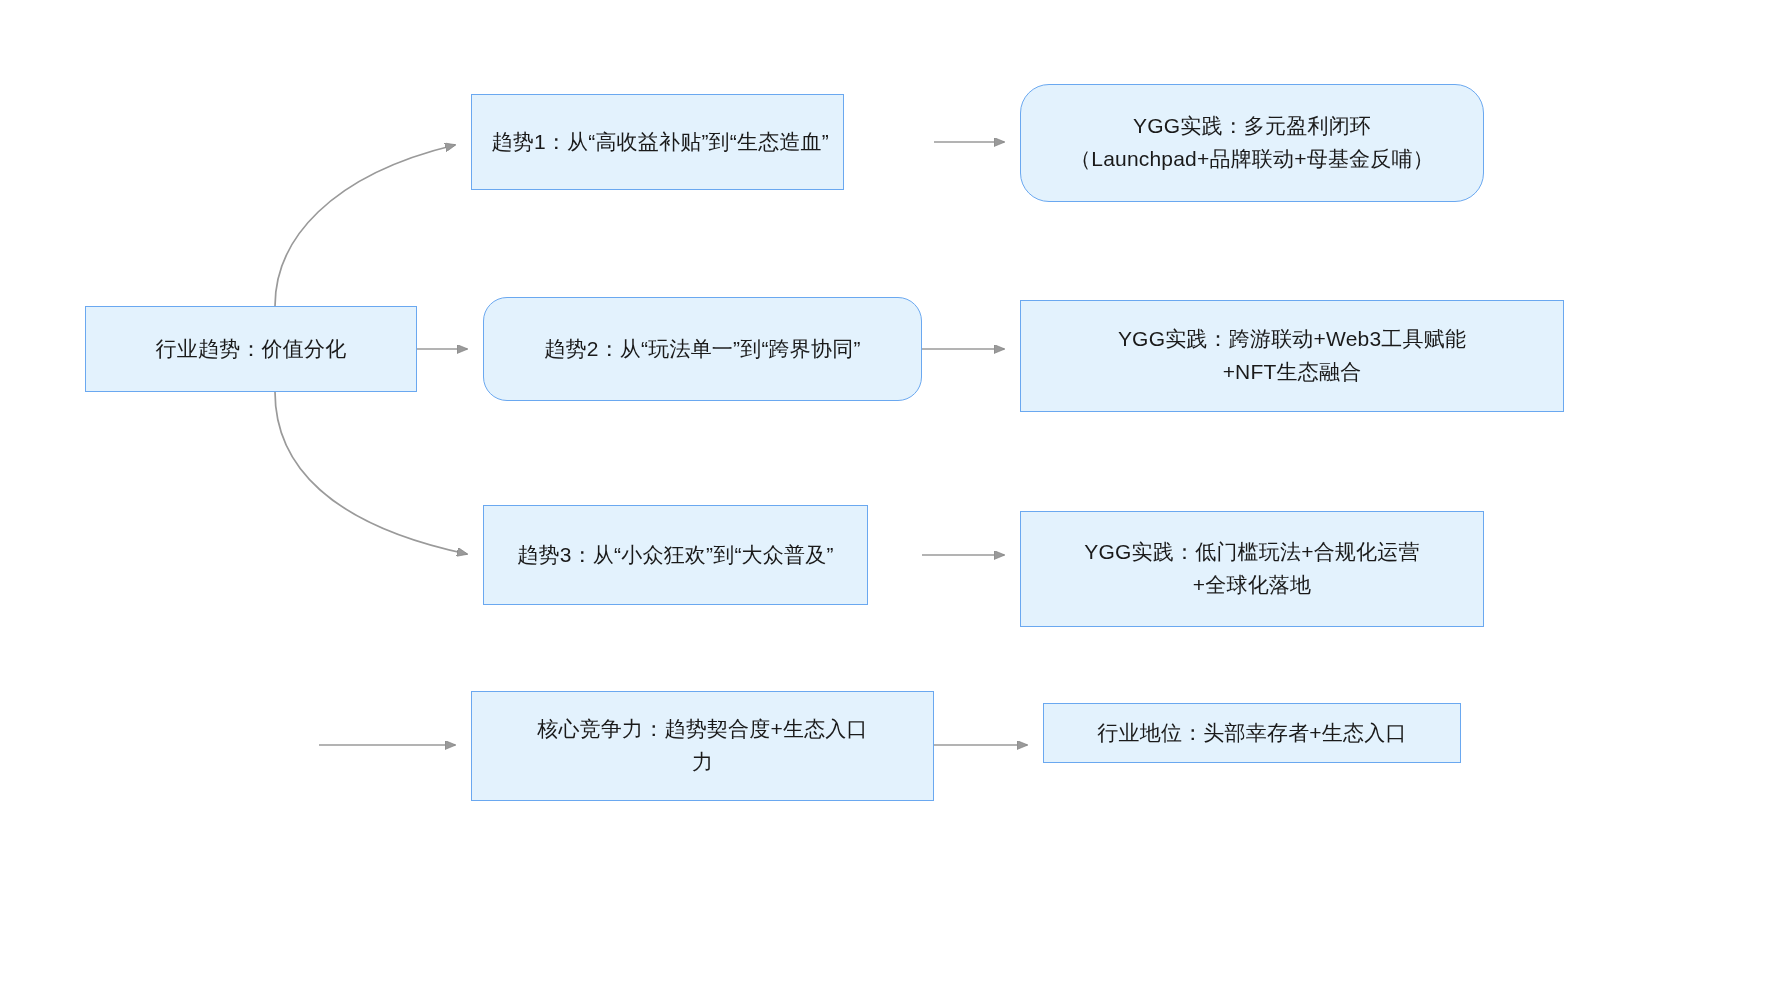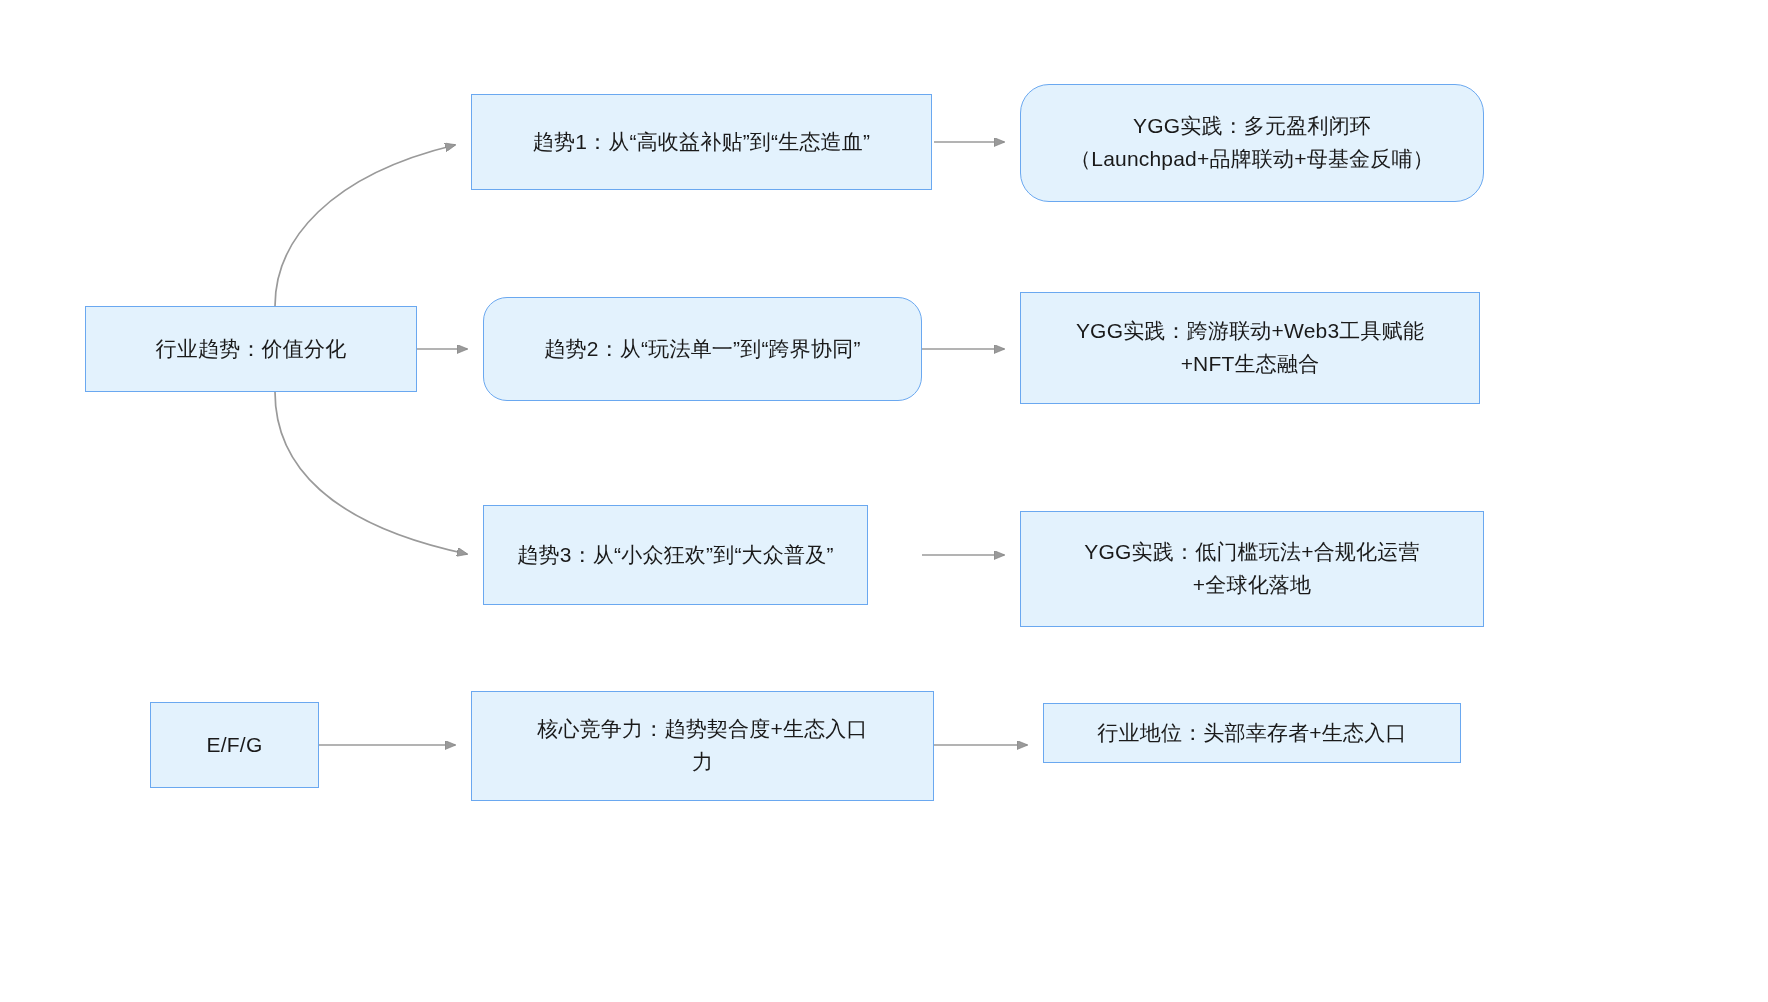--- a/index.html
+++ b/index.html
@@ -73,50 +73,47 @@
 
     <path d="M 319,745 L 455,745" fill="none" stroke="#9a9a9a" stroke-width="1.7" marker-end="url(#arrowhead)"></path>
 
     <path d="M 934,745 L 1027,745" fill="none" stroke="#9a9a9a" stroke-width="1.7" marker-end="url(#arrowhead)"></path>
   </svg>
 
   <div class="node" style="left:85px; top:306px; width:332px; height:86px;">
     <span class="node-text">行业趋势：价值分化</span>
   </div>
 
-  <div class="node" style="left:471px; top:94px; width:461px; height:96px;">
+  <div class="node" style="left:471px; top:94px; width:373px; height:96px;text-align:right;">
     <span class="node-text">趋势1：从“高收益补贴”到“生态造血”</span>
   </div>
 
   <div class="node" style="left:483px; top:297px; width:439px; height:104px;border-radius:24px;">
     <span class="node-text">趋势2：从“玩法单一”到“跨界协同”</span>
   </div>
 
   <div class="node" style="left:483px; top:505px; width:385px; height:100px;">
     <span class="node-text">趋势3：从“小众狂欢”到“大众普及”</span>
   </div>
 
   <div class="node" style="left:1020px; top:84px; width:464px; height:118px;border-radius:29px;">
     <span class="node-text">YGG实践：多元盈利闭环
 （Launchpad+品牌联动+母基金反哺）</span>
   </div>
 
-  <div class="node" style="left:1020px; top:292px; width:460px; height:112px;">
+  <div class="node" style="left:1020px; top:300px; width:544px; height:112px;">
     <span class="node-text">YGG实践：跨游联动+Web3工具赋能
 +NFT生态融合</span>
   </div>
 
   <div class="node" style="left:1020px; top:499px; width:464px; height:116px;margin-top:12px;">
     <span class="node-text">YGG实践：低门槛玩法+合规化运营
 +全球化落地</span>
   </div>
 
-  <div class="node" style="left:150px; top:702px; width:169px; height:86px;">
-    <span class="node-text">E/F/G</span>
-  </div>
 
   <div class="node" style="left:471px; top:691px; width:463px; height:110px;">
     <span class="node-text">核心竞争力：趋势契合度+生态入口
 力</span>
   </div>
 
   <div class="node" style="left:1043px; top:703px; width:418px; height:60px;">
     <span class="node-text">行业地位：头部幸存者+生态入口</span>
   </div>
 

